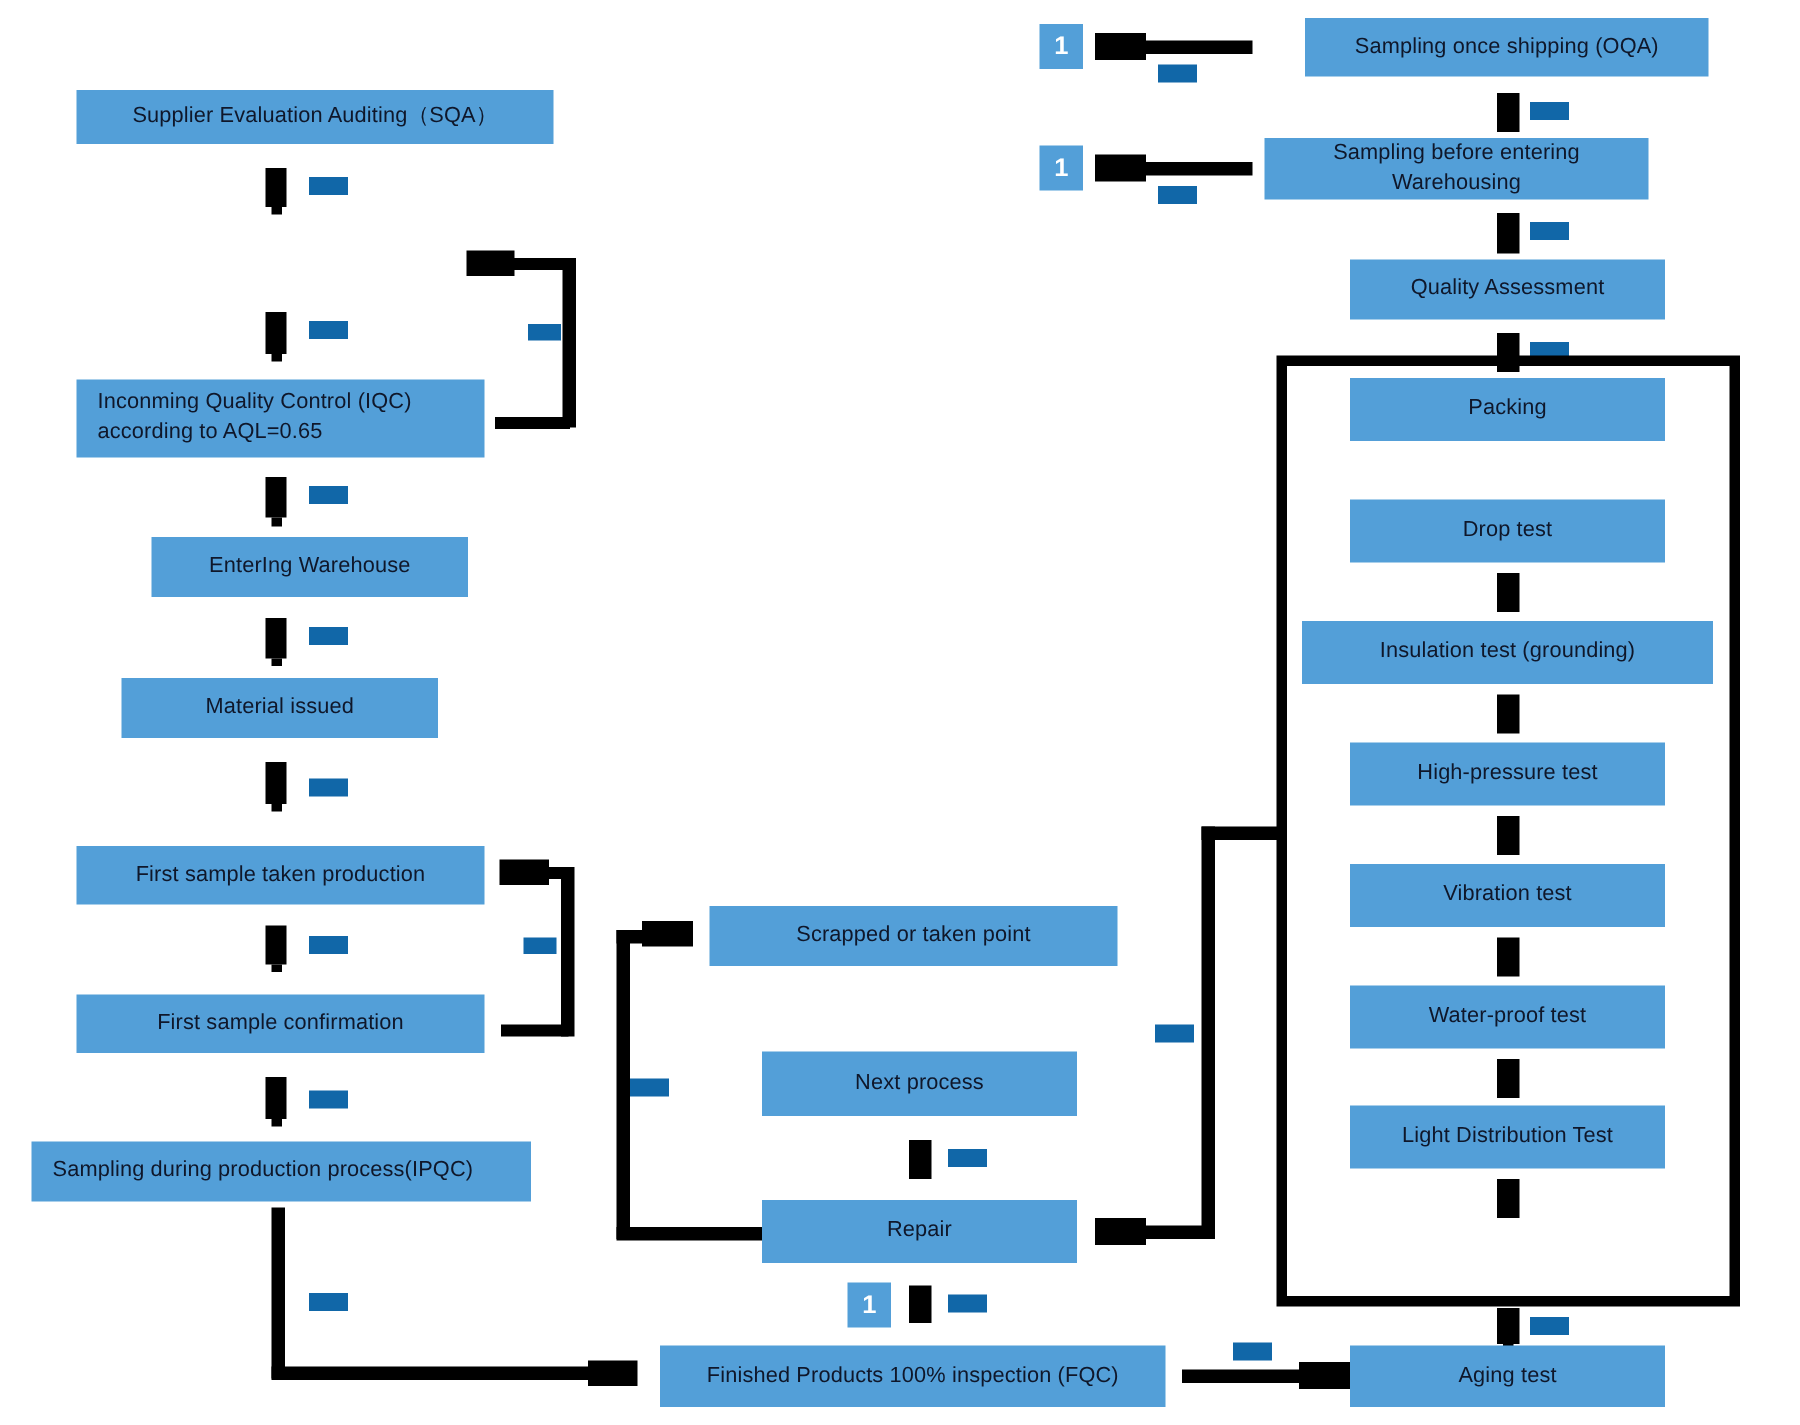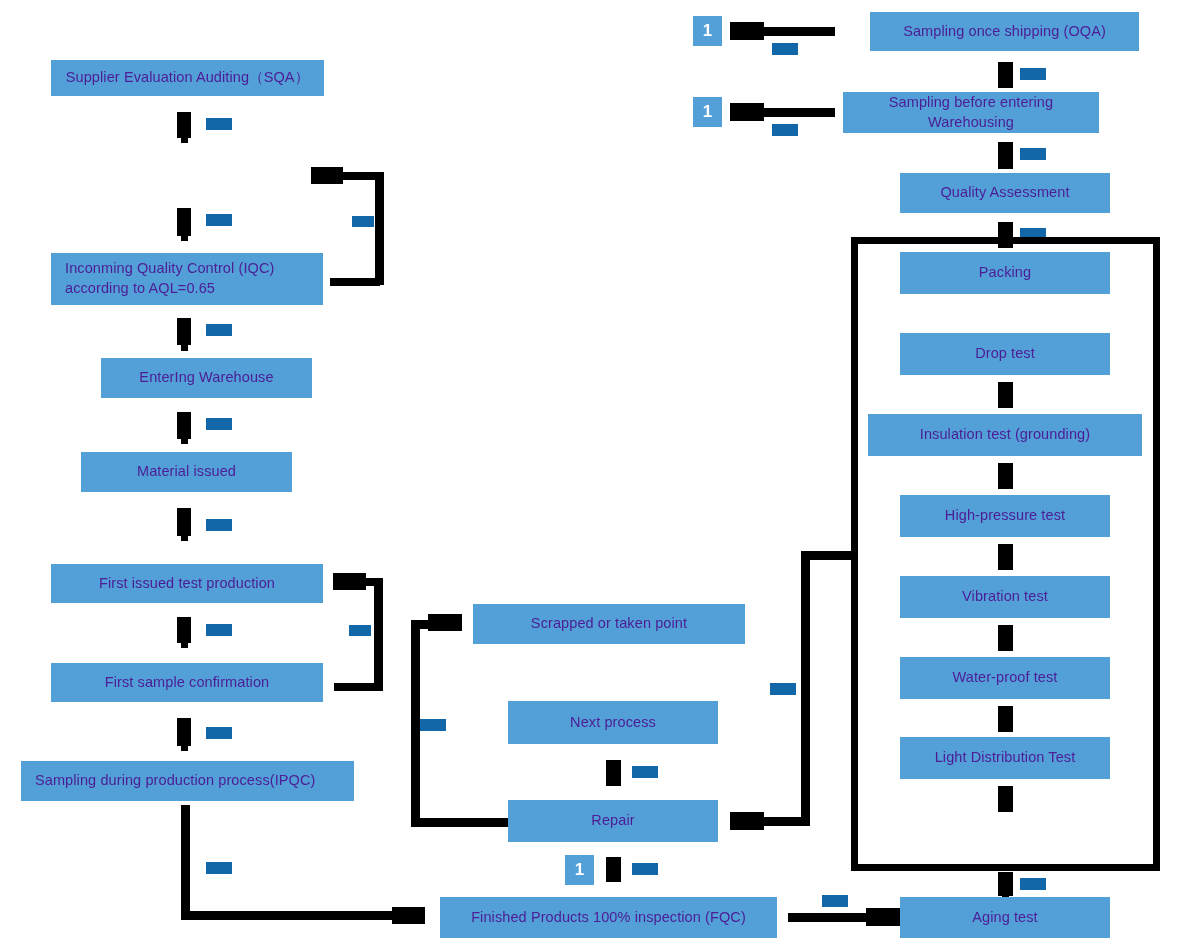--- a/index.html
+++ b/index.html
@@ -13,21 +13,21 @@
   #canvas {
     position: relative;
     width: 1200px;
     height: 950px;
     background: #ffffff;
     overflow: hidden;
   }
   .node {
     position: absolute;
     background: #539fd8;
-    color: #4c1d95;
+    color: #0f172a;
     display: flex;
     align-items: center;
     justify-content: center;
     text-align: center;
     font-size: 14.5px;
     line-height: 1.35;
     letter-spacing: 0.1px;
     box-sizing: border-box;
     padding: 2px 8px;
   }
@@ -71,21 +71,21 @@
   .arrow-blockh {
     position: absolute;
     background: #000000;
   }
 </style>
 </head>
 <body>
 
 <div id="canvas">
 
-  <div class="node" style="left:51px; top:60px; width:273px; height:36px;">Supplier Evaluation Auditing（SQA）</div>
+  <div class="node" style="left:51px; top:60px; width:318px; height:36px;">Supplier Evaluation Auditing（SQA）</div>
 
   <div class="arrow-v" style="left:177px; top:112px; width:14px; height:26px;"></div>
   <div class="arrow-tip-down" style="left:181px; top:138px; width:7px; height:5px;"></div>
   <div class="accent" style="left:206px; top:118px; width:26px; height:12px;"></div>
 
 
   <div class="arrow-v" style="left:177px; top:208px; width:14px; height:28px;"></div>
   <div class="arrow-tip-down" style="left:181px; top:236px; width:7px; height:5px;"></div>
   <div class="accent" style="left:206px; top:214px; width:26px; height:12px;"></div>
 
@@ -106,21 +106,21 @@
   <div class="arrow-v" style="left:177px; top:412px; width:14px; height:27px;"></div>
   <div class="arrow-tip-down" style="left:181px; top:439px; width:7px; height:5px;"></div>
   <div class="accent" style="left:206px; top:418px; width:26px; height:12px;"></div>
 
   <div class="node" style="left:81px; top:452px; width:211px; height:40px;">Material issued</div>
 
   <div class="arrow-v" style="left:177px; top:508px; width:14px; height:28px;"></div>
   <div class="arrow-tip-down" style="left:181px; top:536px; width:7px; height:5px;"></div>
   <div class="accent" style="left:206px; top:519px; width:26px; height:12px;"></div>
 
-  <div class="node" style="left:51px; top:564px; width:272px; height:39px;">First issued test production</div>
+  <div class="node" style="left:51px; top:564px; width:272px; height:39px;">First sample taken production</div>
 
   <div class="arrow-v" style="left:177px; top:617px; width:14px; height:26px;"></div>
   <div class="arrow-tip-down" style="left:181px; top:643px; width:7px; height:5px;"></div>
   <div class="accent" style="left:206px; top:624px; width:26px; height:12px;"></div>
 
   <div class="node" style="left:51px; top:663px; width:272px; height:39px;">First sample confirmation</div>
 
   <div class="line" style="left:374px; top:578px; width:9px; height:113px;"></div>
   <div class="line" style="left:334px; top:683px; width:45px; height:8px;"></div>
   <div class="line" style="left:334px; top:578px; width:45px; height:8px;"></div>

